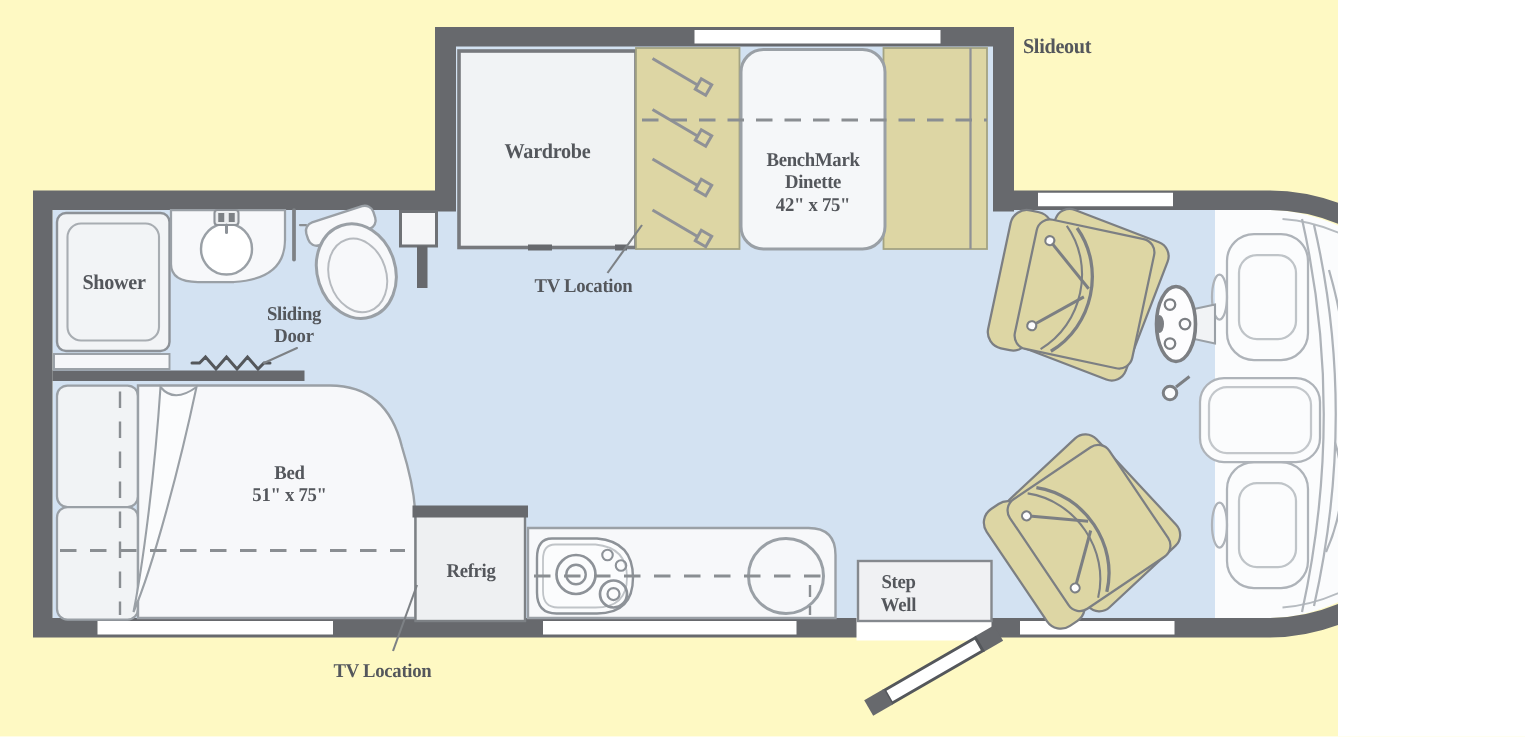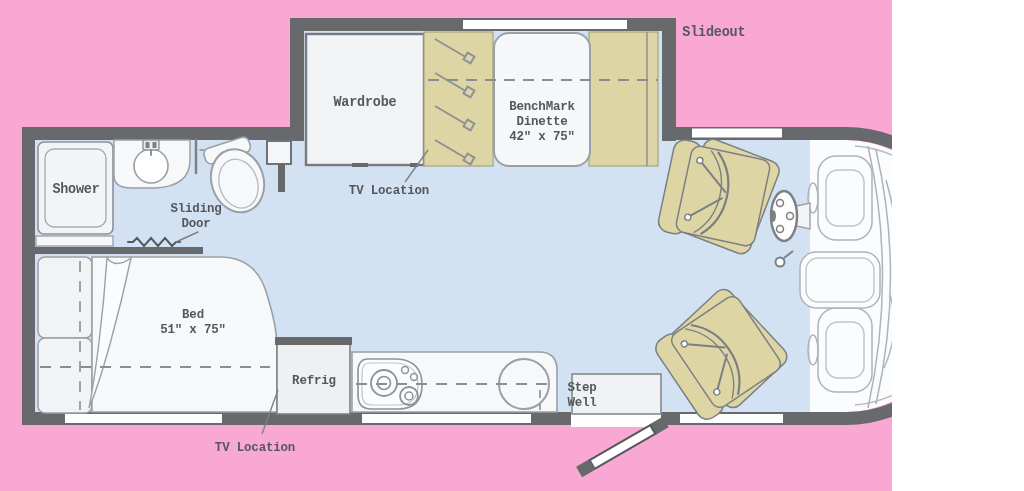--- a/index.html
+++ b/index.html
@@ -1,17 +1,17 @@
 <!DOCTYPE html>
 <html><head>
 <meta charset="utf-8">
 <style>
   html,body{margin:0;padding:0;background:#ffffff;}
-  #stage{position:relative;width:892px;height:491px;background:#f9a8d4;overflow:hidden;
-         font-family:Liberation Mono, monospace;}
+  #stage{position:relative;width:892px;height:491px;background:#fef9c3;overflow:hidden;
+         font-family:Liberation Serif, serif;}
   #plan-svg{position:absolute;left:0;top:0;}
   .lbl{position:absolute;color:#54575c;font-weight:bold;font-size:13px;line-height:15px;
        text-align:center;white-space:pre-line;transform:translate(-50%,-50%) scaleX(.96);
        letter-spacing:-0.2px;}
   .lbl-left{position:absolute;color:#54575c;font-weight:bold;font-size:14px;line-height:16px;
        white-space:pre-line;transform:translate(0,-50%) scaleX(.96);letter-spacing:-0.2px;}
   .fs14{font-size:14px;}
 </style>
 </head>
 <body>
@@ -197,17 +197,17 @@
 <div class="lbl" style="left:542px;top:121px">BenchMark
 Dinette
 42" x 75"</div>
 <div class="lbl" style="left:389px;top:190px">TV Location</div>
 <div class="lbl fs14" style="left:76px;top:189px">Shower</div>
 <div class="lbl" style="left:196px;top:216px">Sliding
 Door</div>
 <div class="lbl" style="left:193px;top:322px">Bed
 51" x 75"</div>
 <div class="lbl" style="left:314px;top:380px">Refrig</div>
-<div class="lbl" style="left:582px;top:395px">Step
+<div class="lbl" style="left:599px;top:395px">Step
 Well</div>
 <div class="lbl" style="left:255px;top:447px">TV Location</div>
 
 </div>
 
 </body></html>

